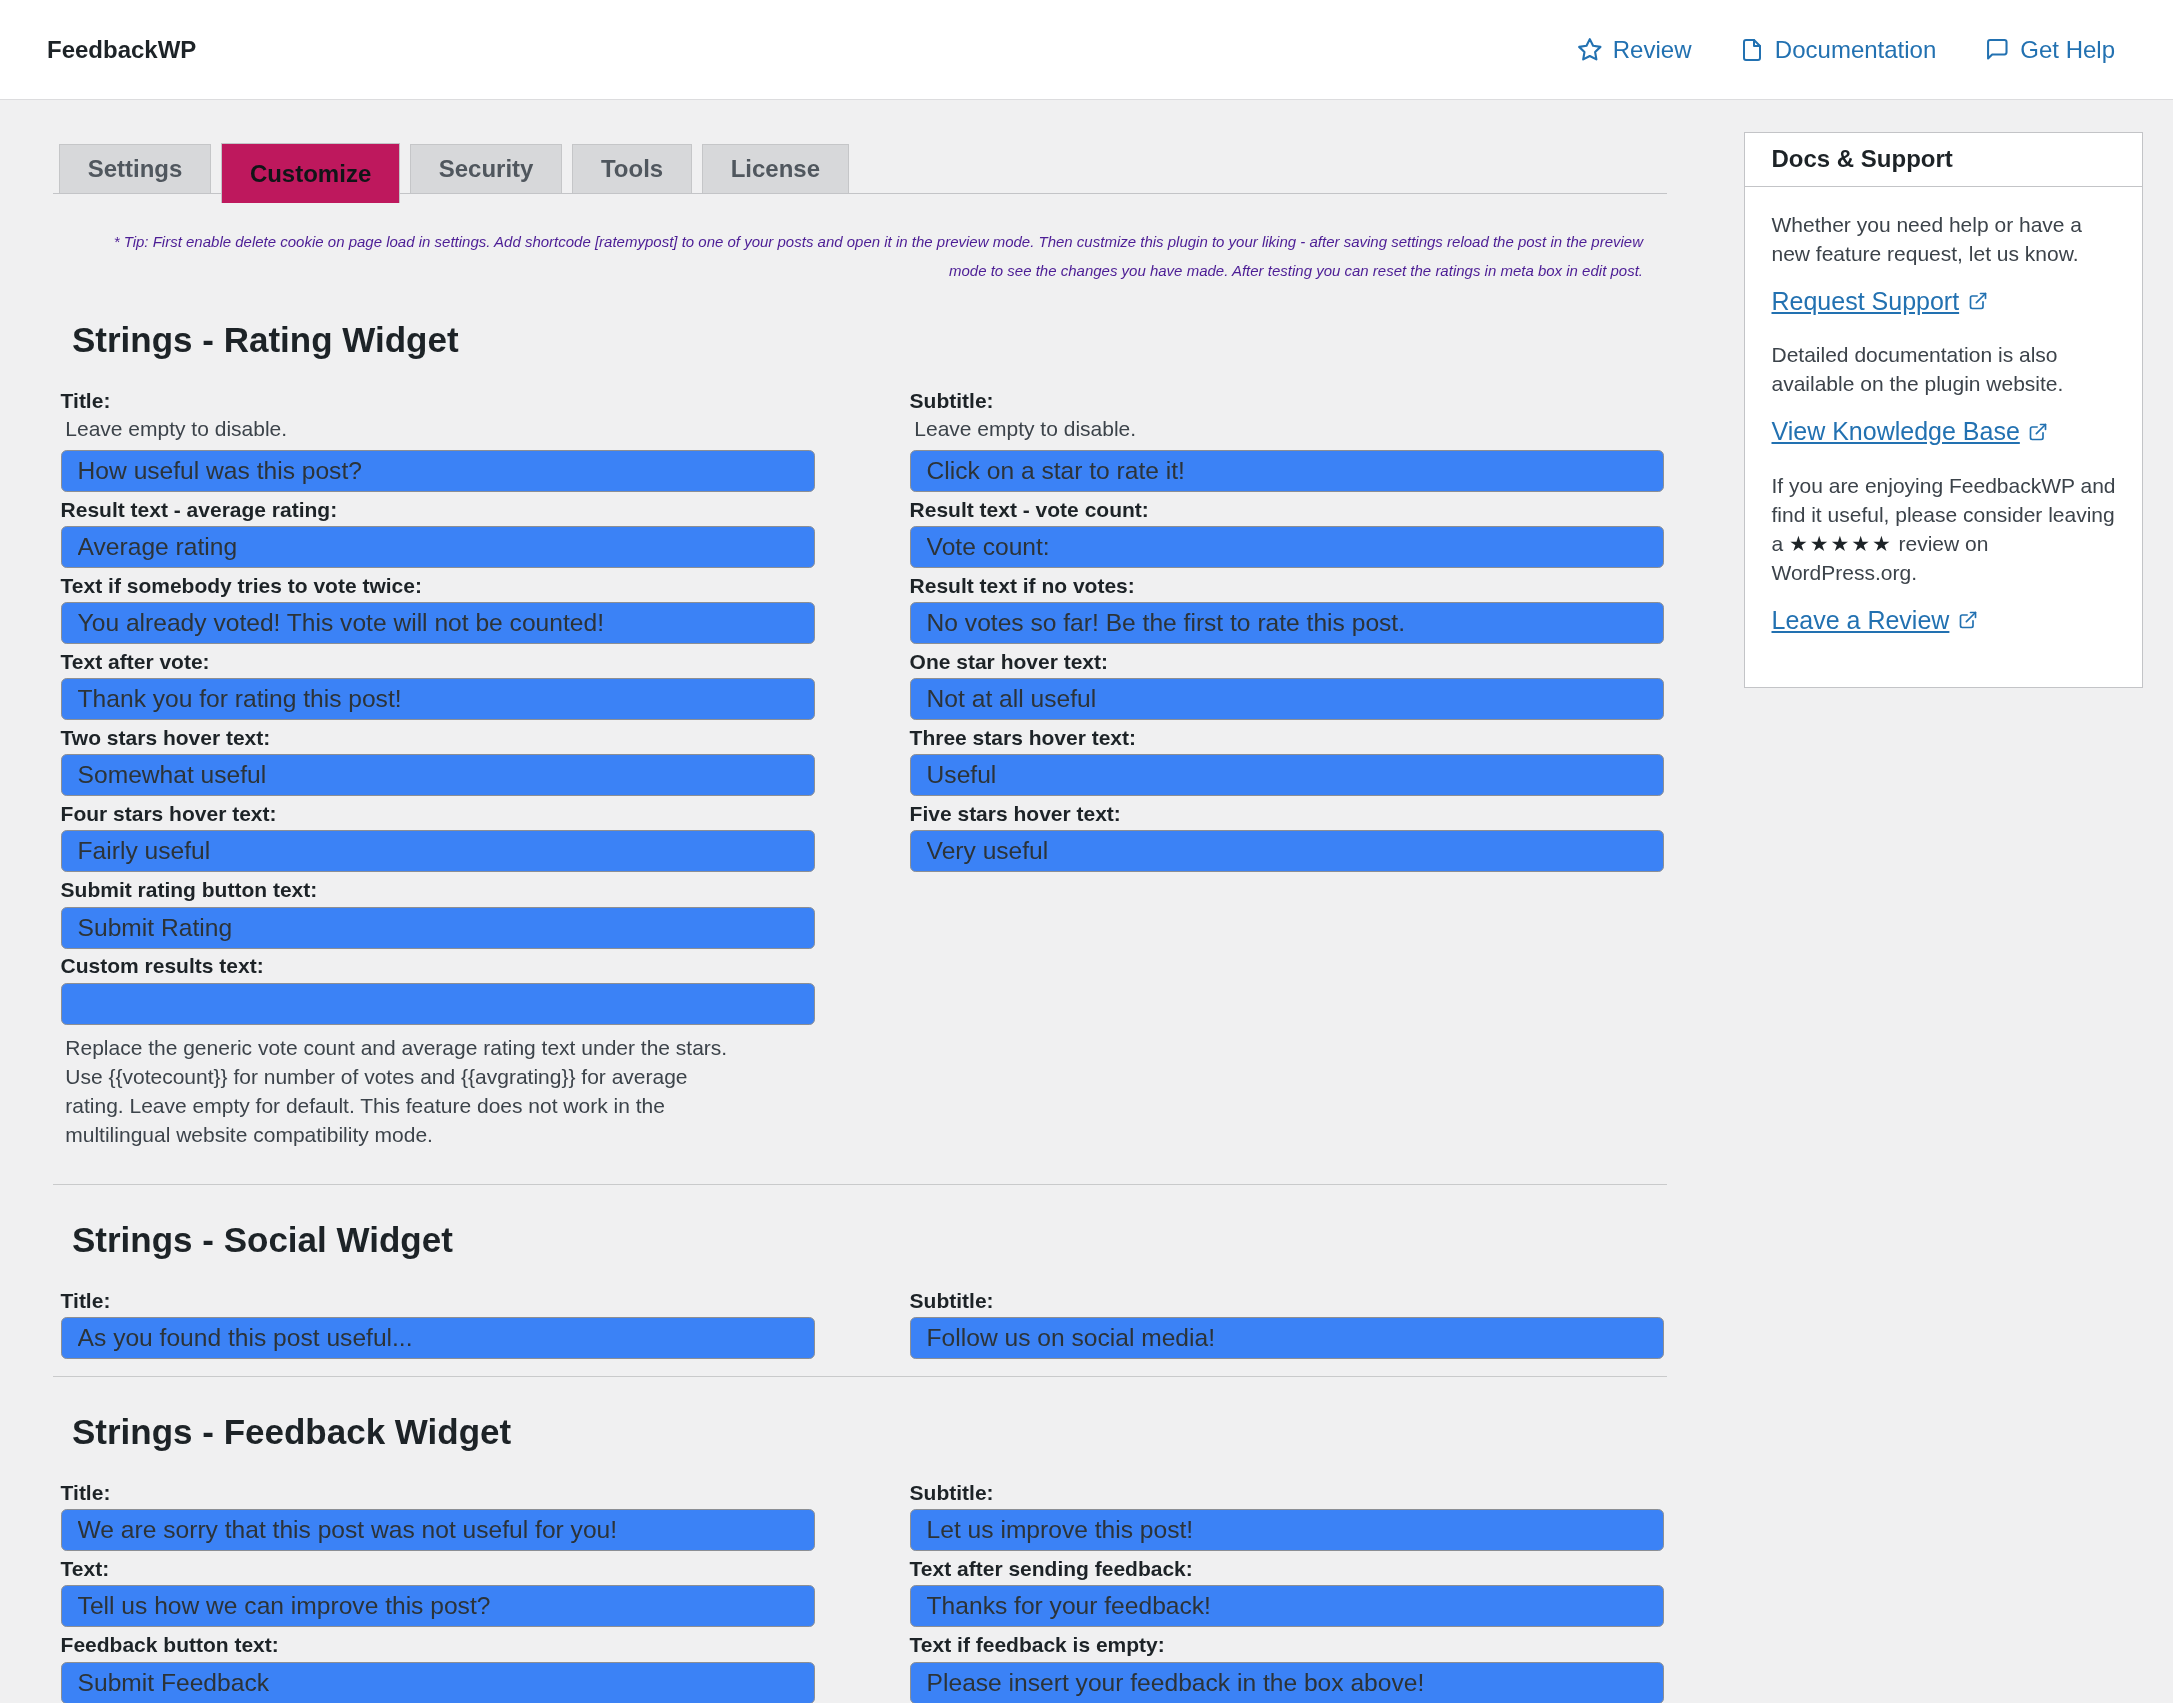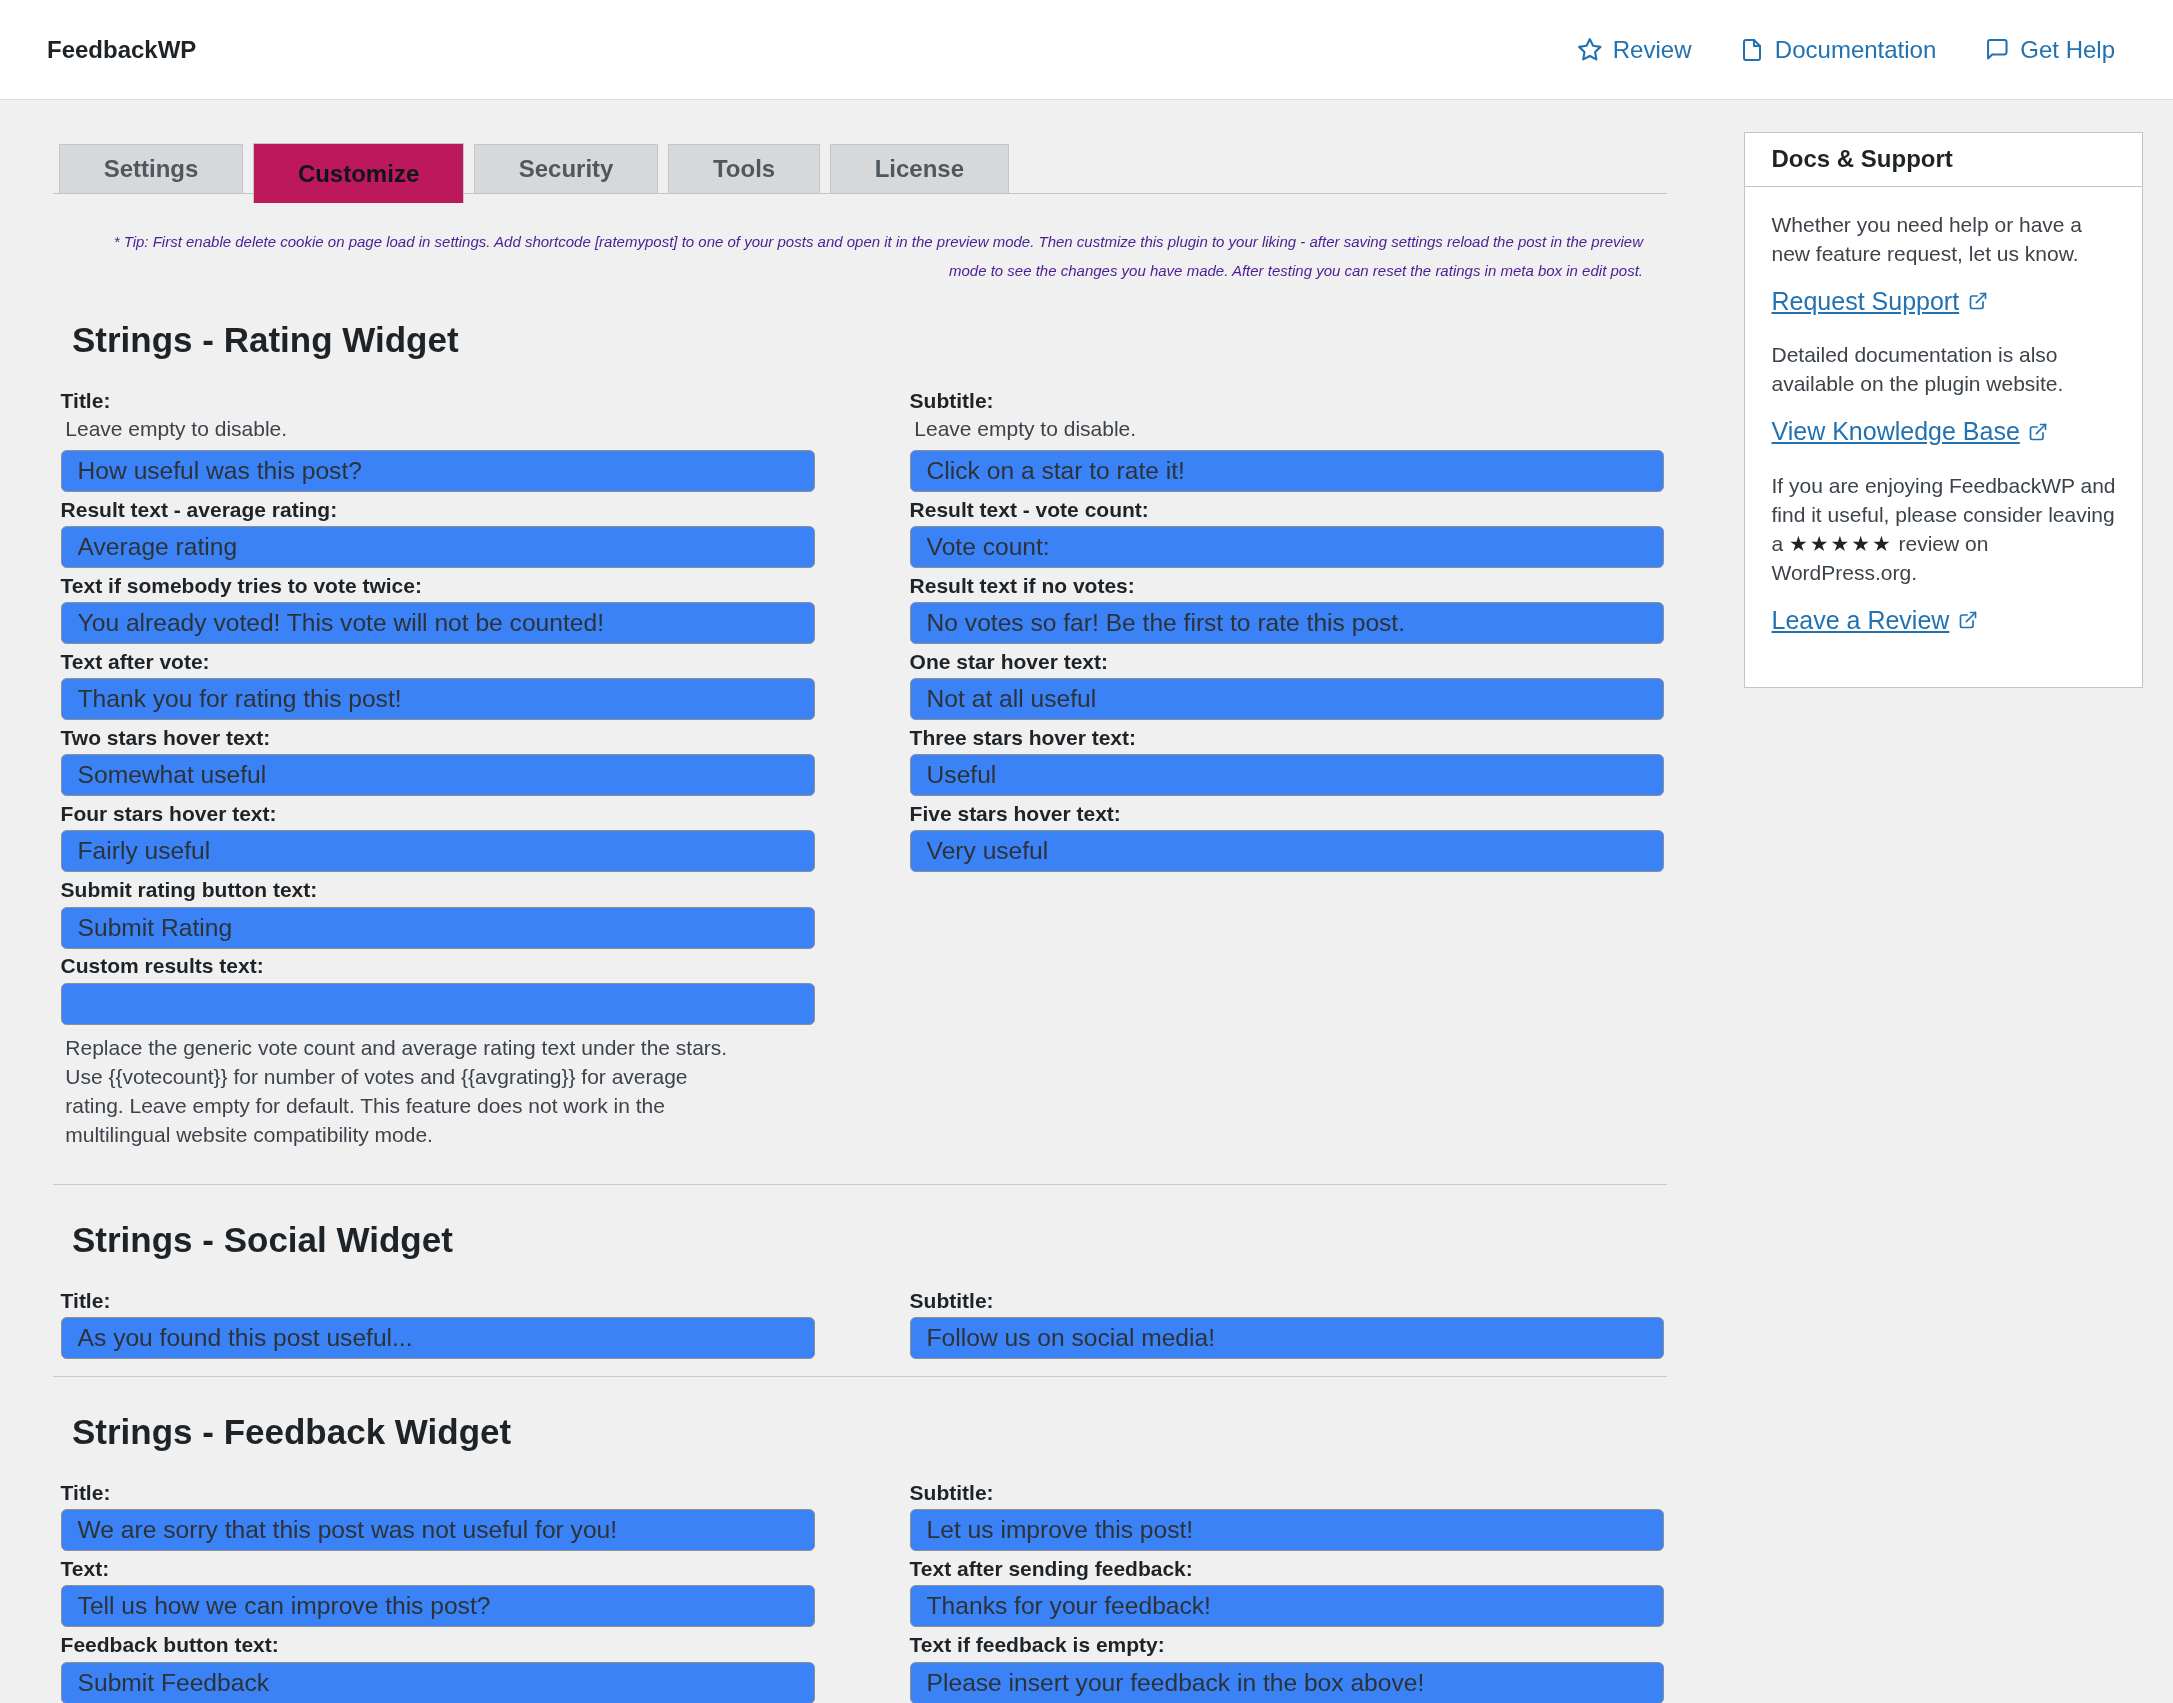--- a/index.html
+++ b/index.html
@@ -34,21 +34,21 @@
 
   
   .tabs {
     margin-top: 43px;
     display: flex; align-items: flex-end; gap: 9.5px;
     border-bottom: 0.9px solid #c3c4c7;
     padding-left: 5.7px;
   }
   .tab {
     font-family: inherit;
-    height: 49px; line-height: 47px; padding: 0 44px;
+    height: 49px; line-height: 47px; padding: 0 28px;
     font-size: 24px; font-weight: 600; color: #50575e;
     background: #d7d8da; border: 0.9px solid #c5c6c8; border-bottom: none;
     cursor: pointer;
   }
   .tab.active {
     height: 60px; line-height: 49px; margin-bottom: -10.4px;
     background: #be185d; border-color: #c3c4c7;
     color: #101517; font-weight: 700;
   }
 

